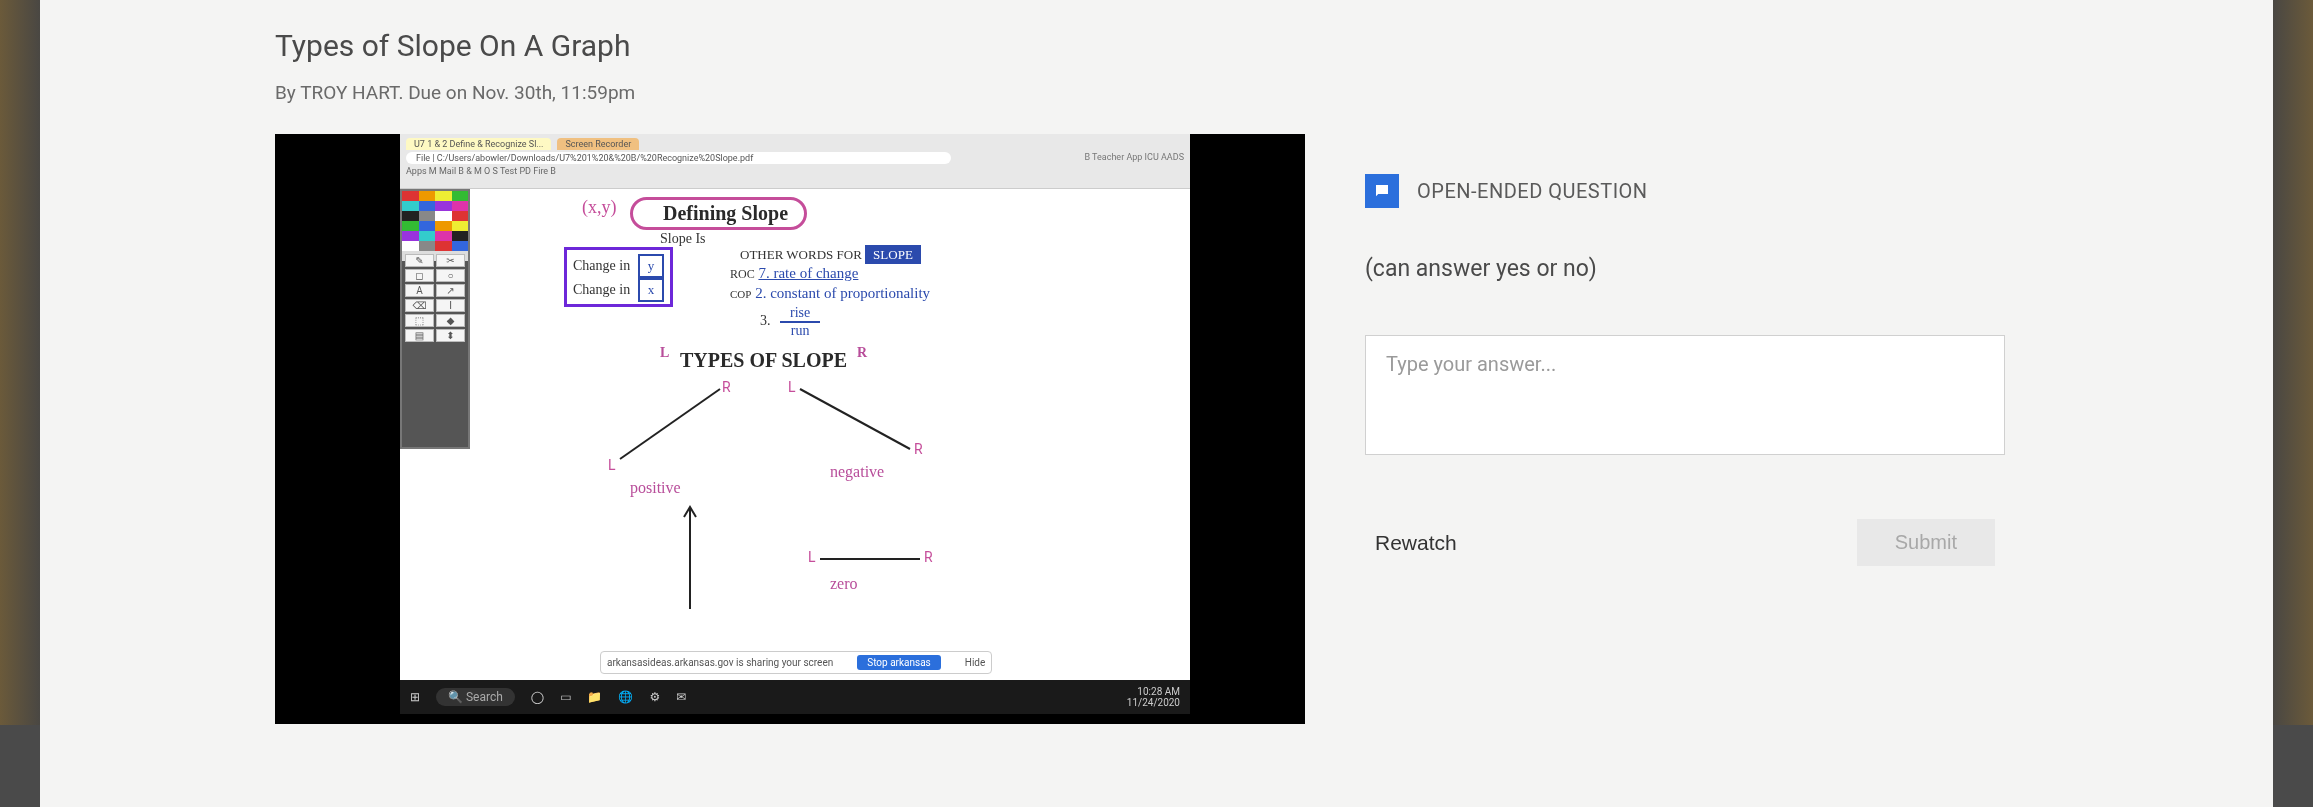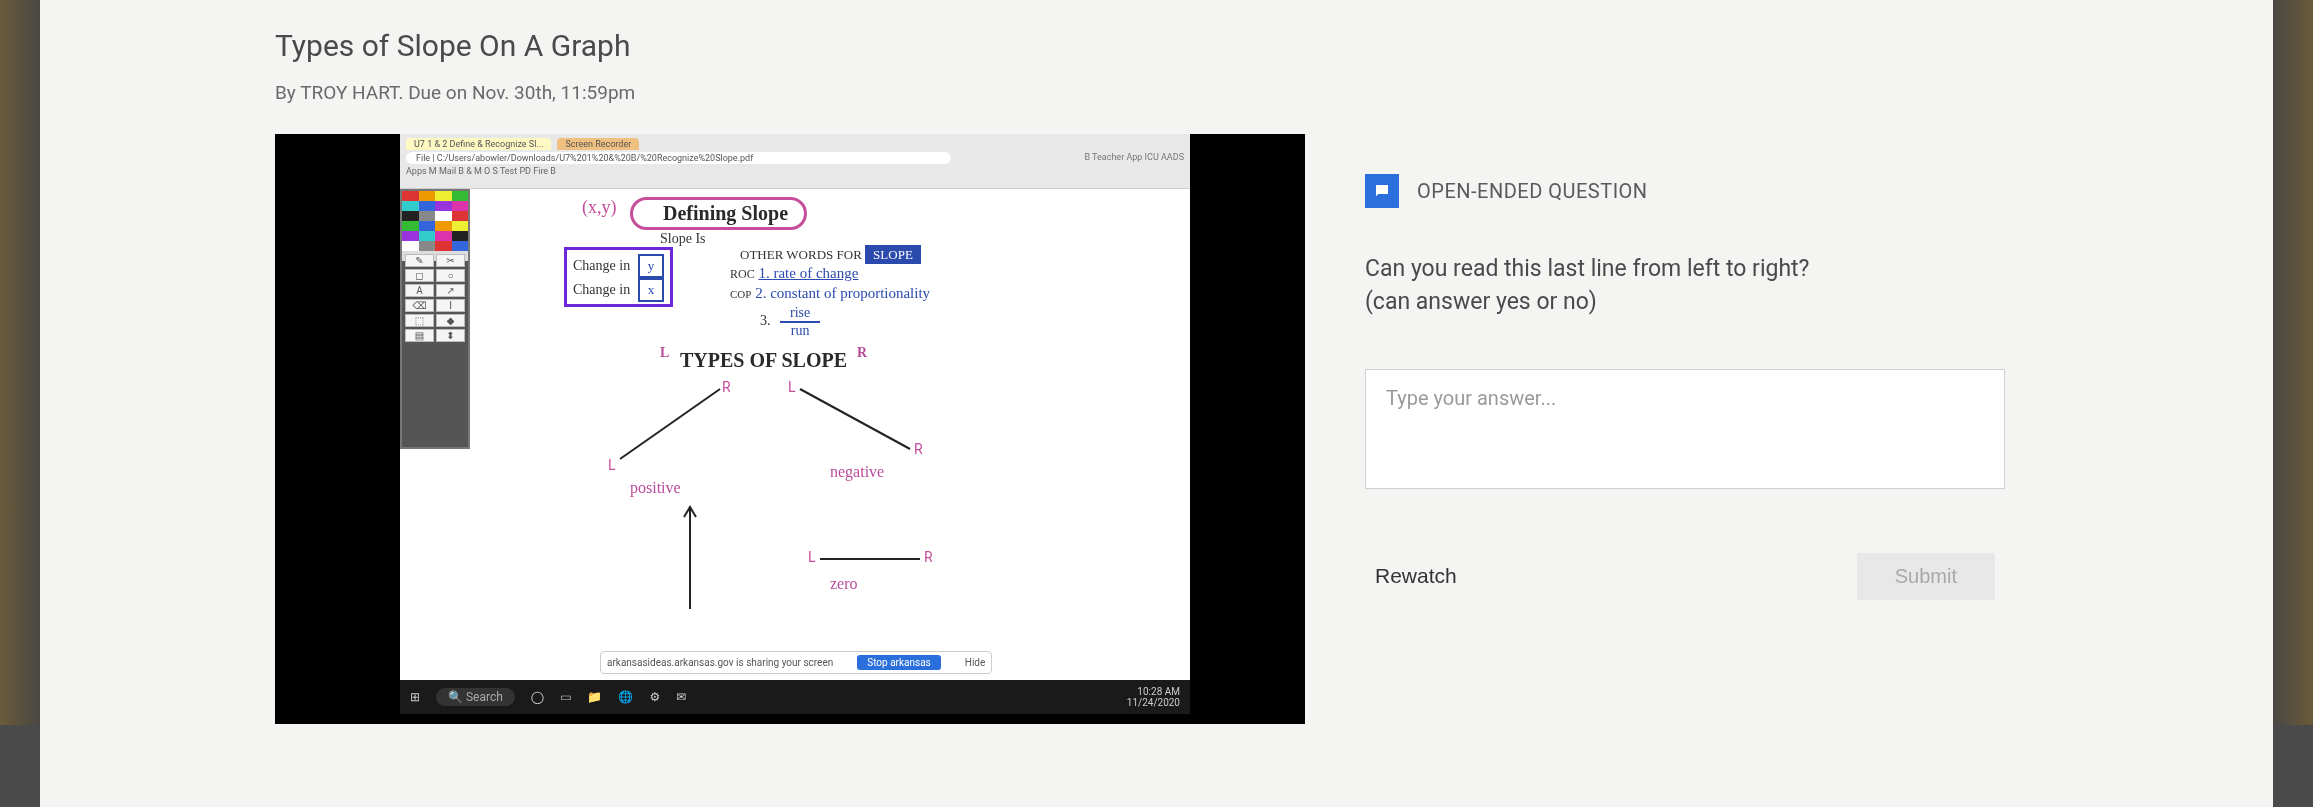--- a/index.html
+++ b/index.html
@@ -284,21 +284,21 @@
                 <span class="kbox">x</span>
               </div>
             </div>
 
             <div class="hw otherwords">
               <span>OTHER WORDS FOR</span>
               <span class="slopebox">SLOPE</span>
             </div>
             <div class="hw roc1">
               <span style="color:#333;font-size:12px;">ROC</span>
-              <span class="u">1. rate of change</span>
+              <span class="u">7. rate of change</span>
             </div>
             <div class="hw roc2">
               <span style="color:#333;font-size:11px;">COP</span>
               <span>2. constant of proportionality</span>
             </div>
             <div class="hw frac">
               <span class="lead">3.</span>
               <div class="num">rise</div>
               <div>run</div>
             </div>
@@ -362,21 +362,20 @@
       <div class="q-panel">
         <div class="q-header">
           <div class="q-icon">
             <svg width="18" height="18" viewBox="0 0 24 24" fill="#fff">
                 <path d="M4 4h16v12H7l-3 3V4z"></path>
               </svg>
           </div>
           <div class="q-kind">OPEN-ENDED QUESTION</div>
         </div>
         <div class="q-text">
-          <div>Can you read this last line from left to right?</div>
           <div>(can answer yes or no)</div>
         </div>
         <textarea class="answer-box" placeholder="Type your answer..." style=""></textarea>
         <div class="actions">
           <button class="rewatch">Rewatch</button>
           <button class="submit" disabled="">Submit</button>
         </div>
       </div>
 
     </div>

